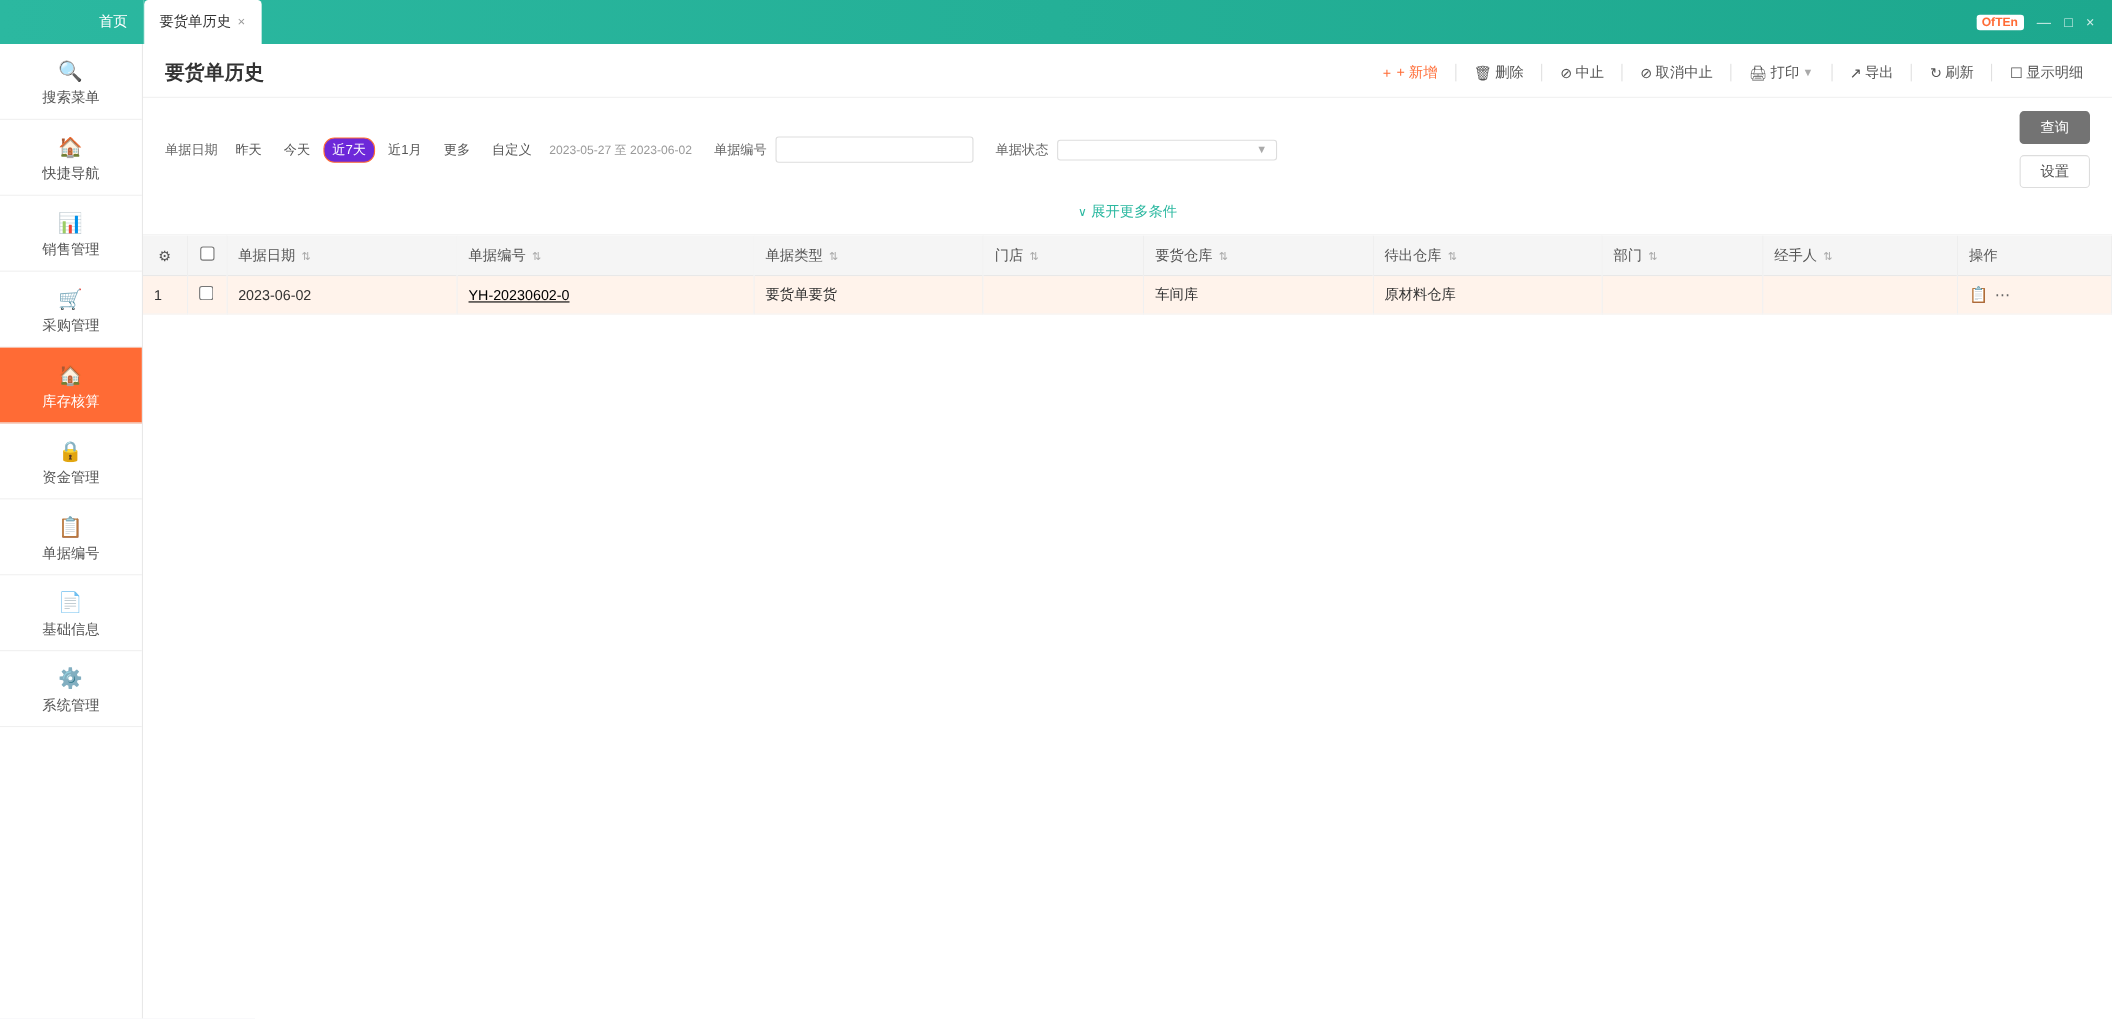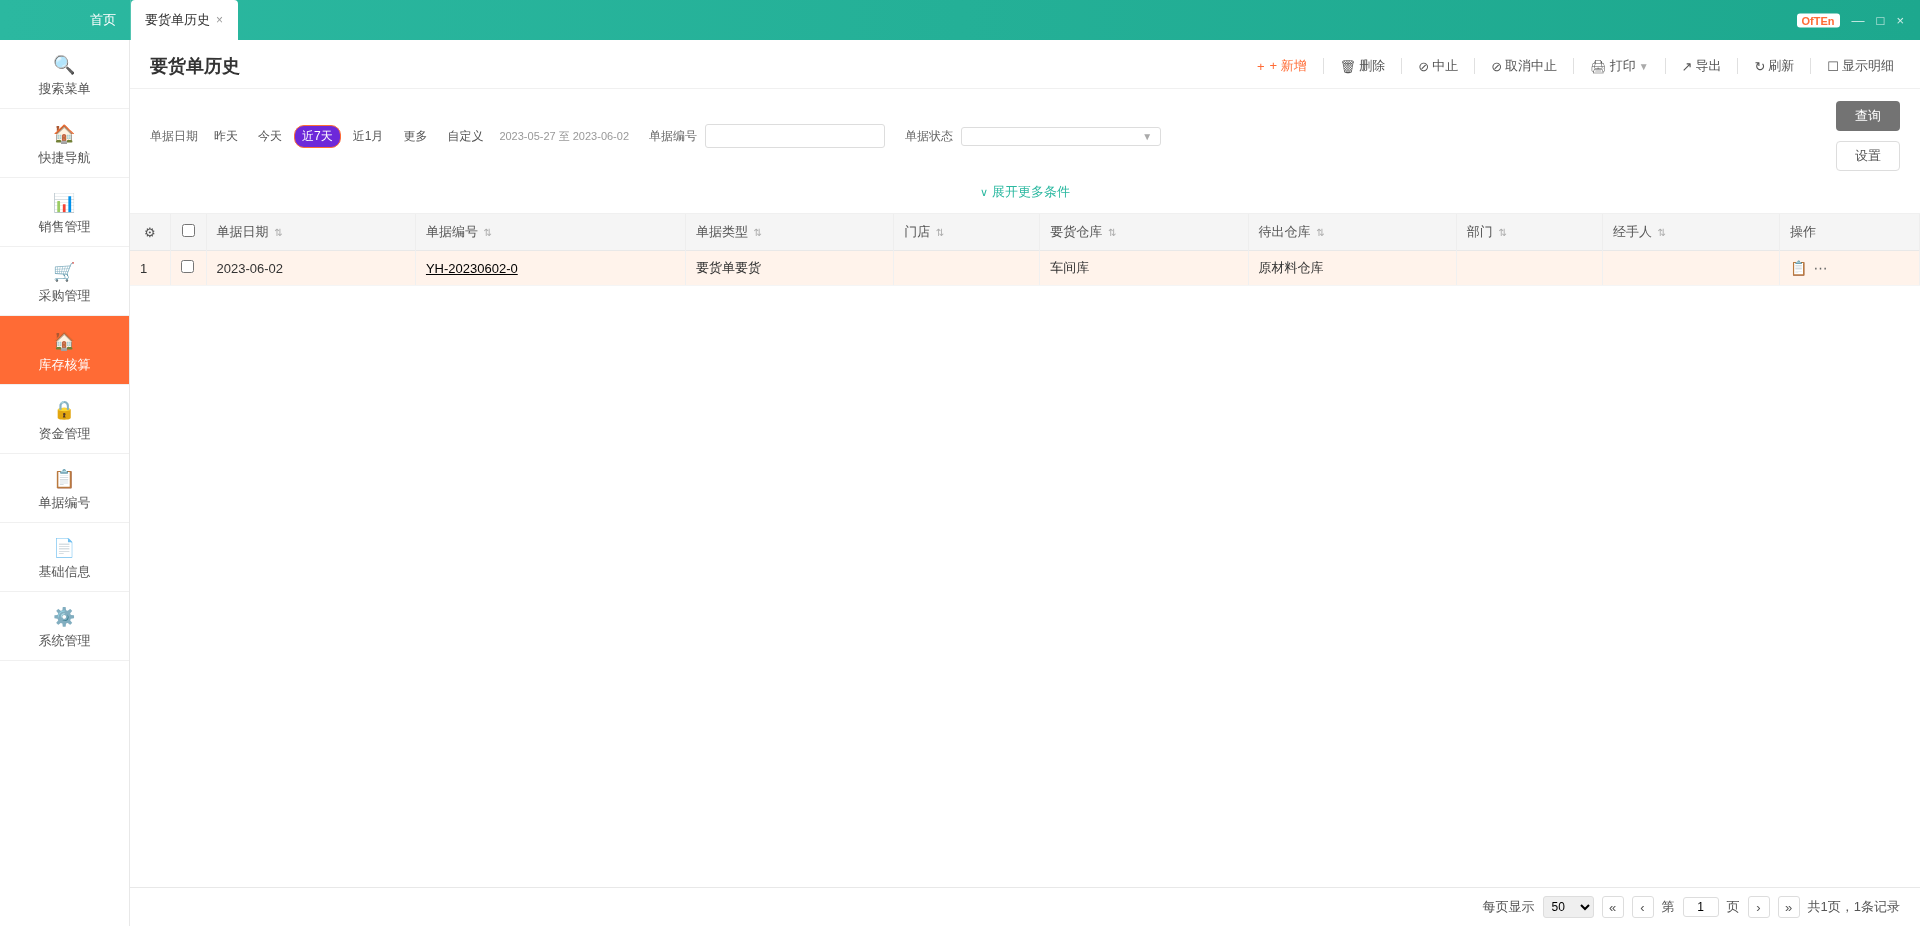--- a/index.html
+++ b/index.html
@@ -516,31 +516,15 @@
           <span class="action-icon">📋</span>
           <span class="action-icon">⋯</span>
         </div>
       </td>
     </tr>
           </tbody>
       </table>
     </div>
 
 
-    <div class="pagination-bar">
-      <span>每页显示</span>
-      <select class="page-size-select">
-        <option>50</option>
-        <option>100</option>
-        <option>200</option>
-      </select>
-      <div class="page-btn">«</div>
-      <div class="page-btn">‹</div>
-      <span>第</span>
-      <input type="text" class="page-input" value="1" style="">
-      <span>页</span>
-      <div class="page-btn">›</div>
-      <div class="page-btn">»</div>
-      <span>共1页，1条记录</span>
-    </div>
 
   </div>
 </div>
 
 </body></html>

